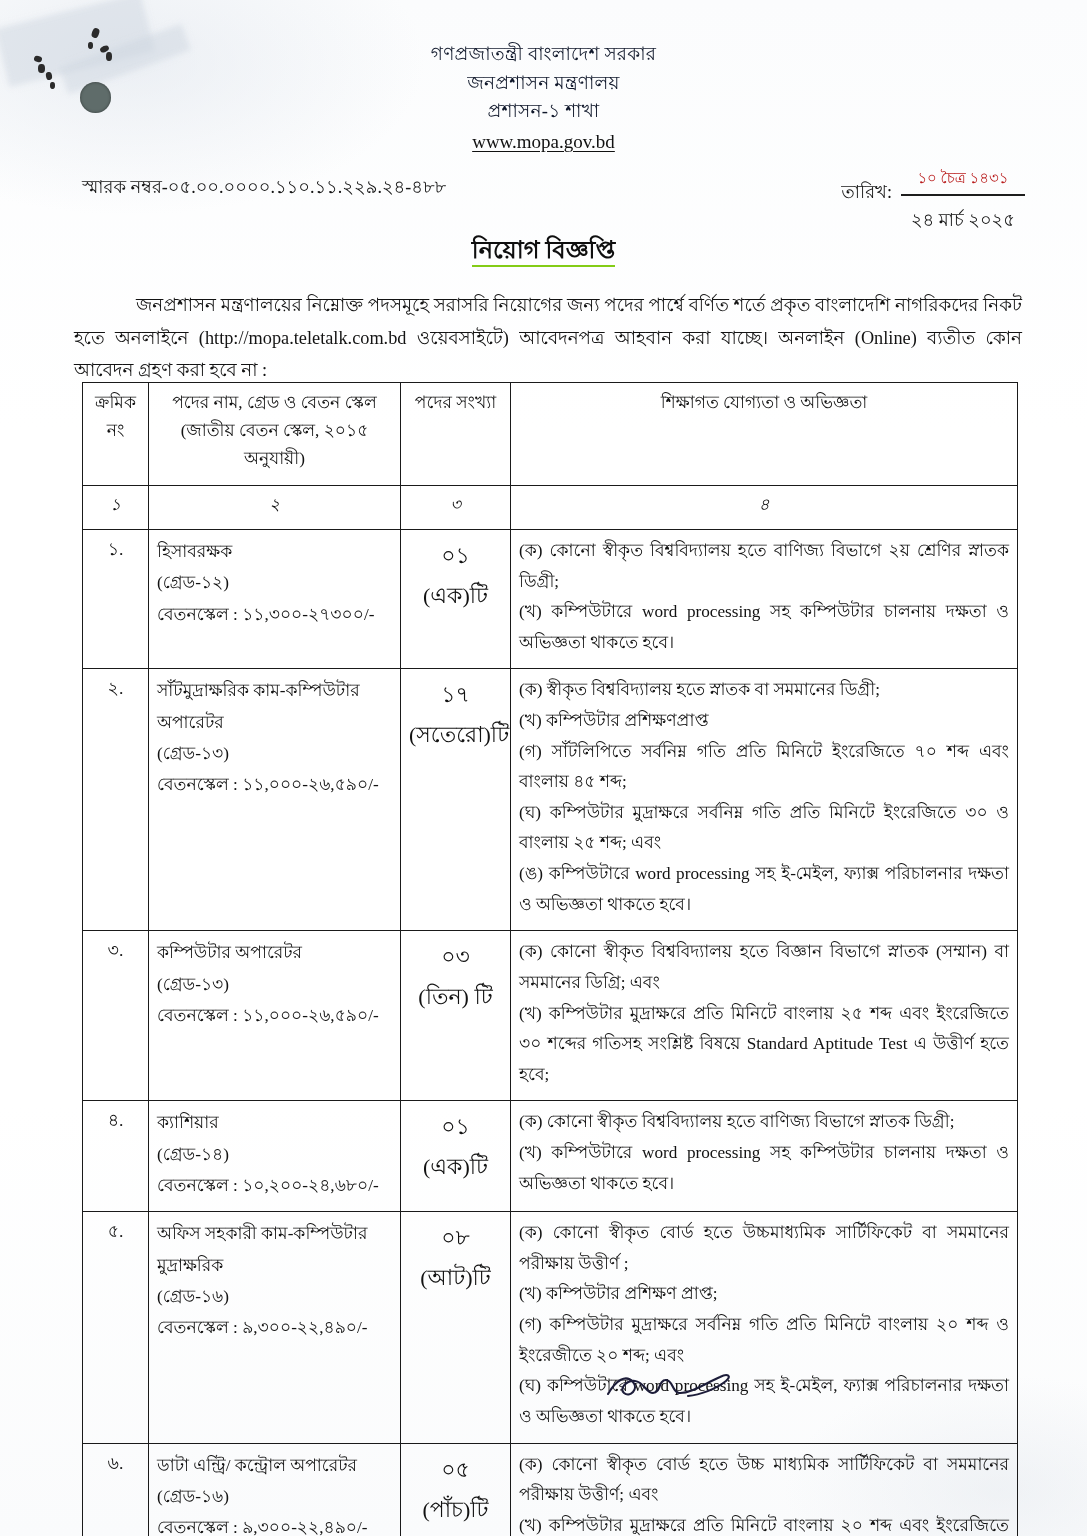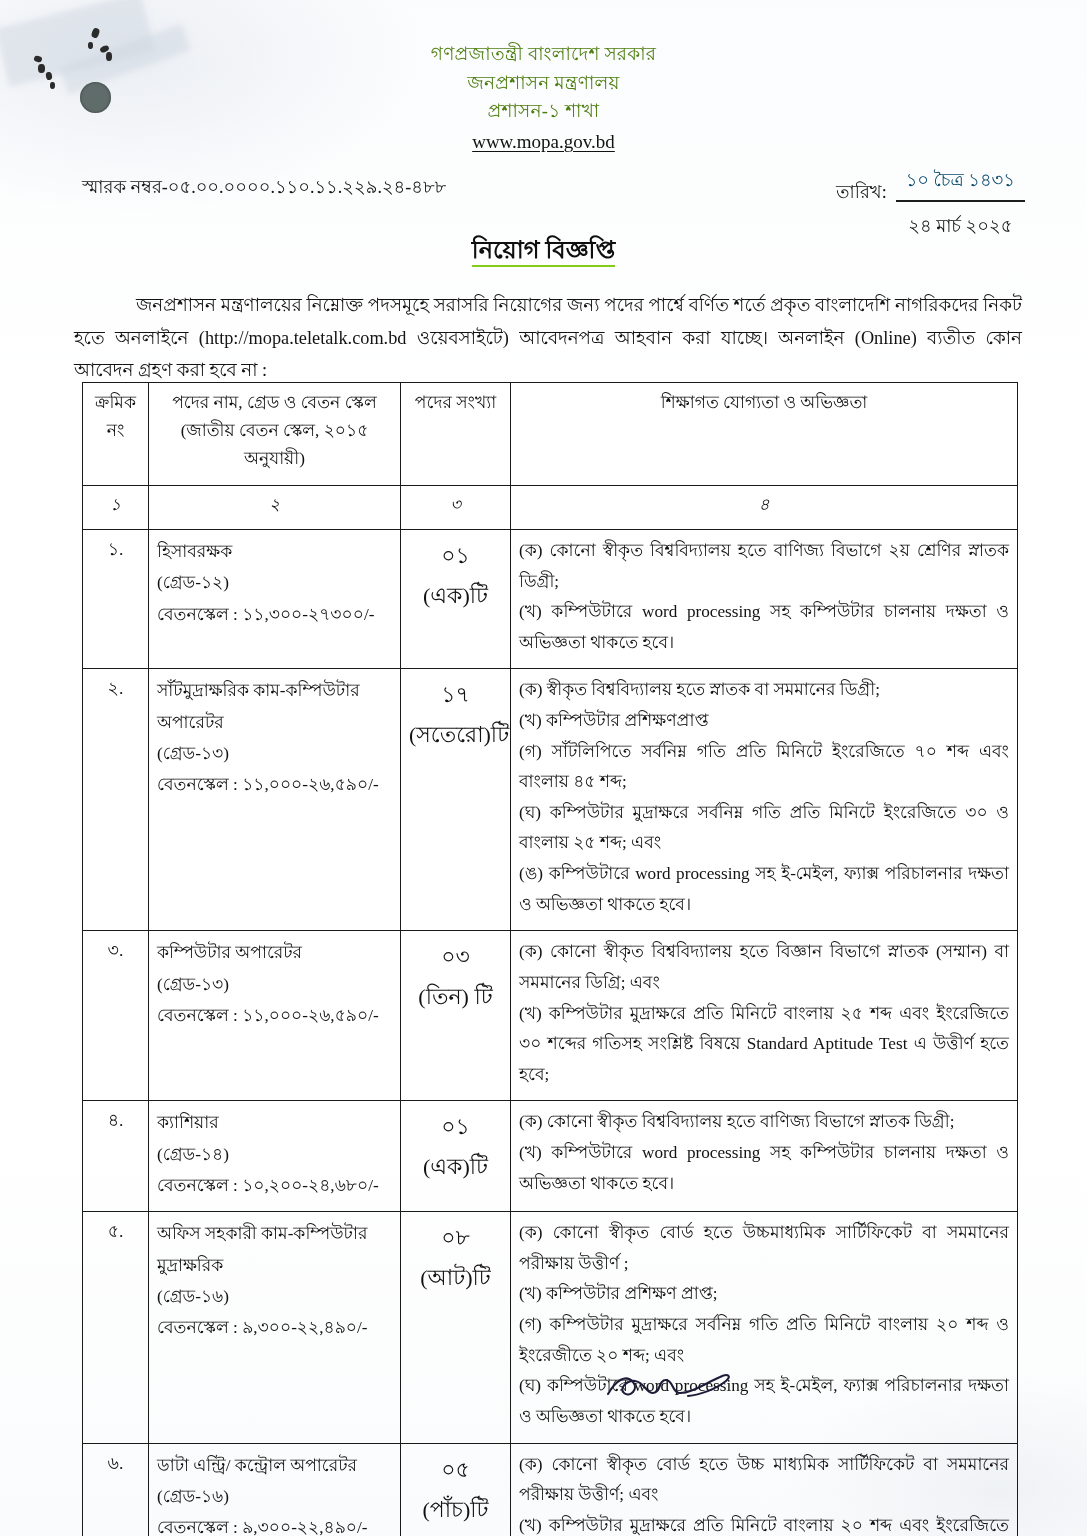--- a/index.html
+++ b/index.html
@@ -53,21 +53,21 @@
   .header {
     position: absolute;
     top: 40px;
     left: 0;
     width: 1087px;
     text-align: center;
     line-height: 1.55;
   }
   .header-line {
     font-size: 18.5px;
-    color: #4d7c0f;
+    color: #0f172a;
     letter-spacing: 0.2px;
   }
   .header-url {
     font-size: 19px;
     color: #111111;
     text-decoration: underline;
     text-underline-offset: 3px;
     margin-top: 1px;
   }
 
@@ -89,22 +89,22 @@
   }
   .date-label {
     font-size: 18px;
     color: #141414;
     padding-top: 12px;
   }
   .date-fraction {
     text-align: center;
   }
   .date-top {
-    font-size: 18px;
-    color: #0c4a6e;
+    font-size: 15px;
+    color: #b91c1c;
     padding: 0 10px 3px 10px;
   }
   .date-rule {
     height: 1.6px;
     background: #1d1d1d;
     width: 100%;
   }
   .date-bottom {
     font-size: 18px;
     color: #141414;

